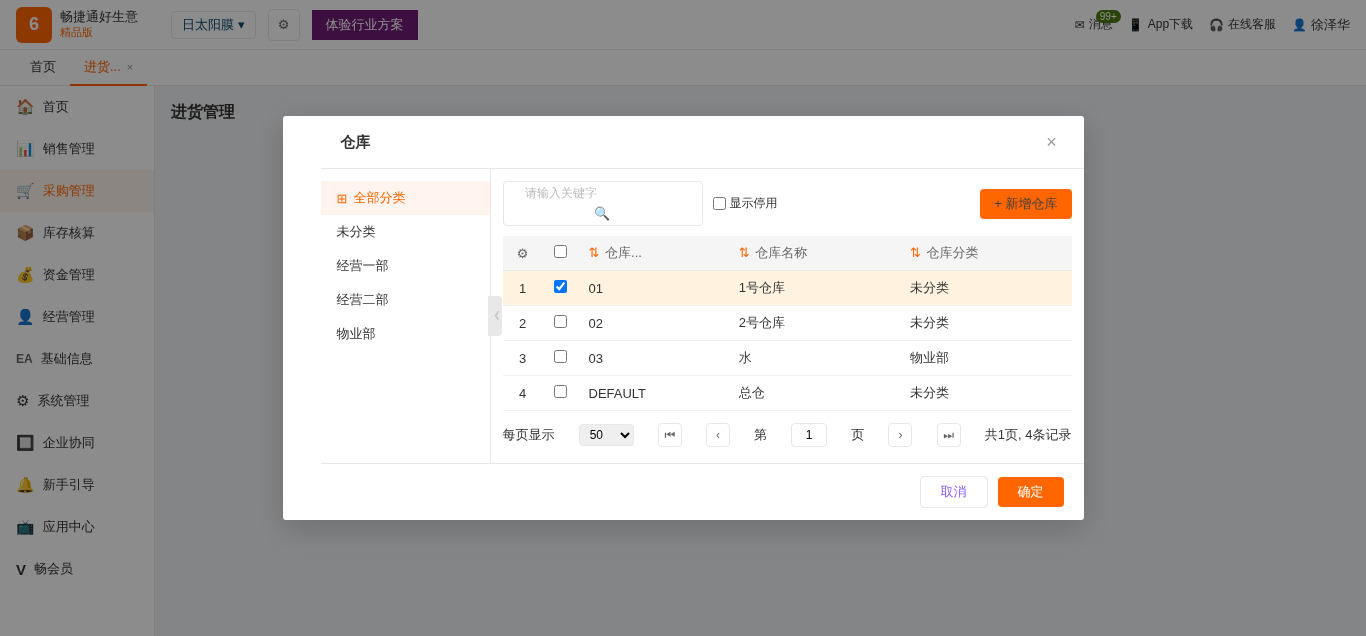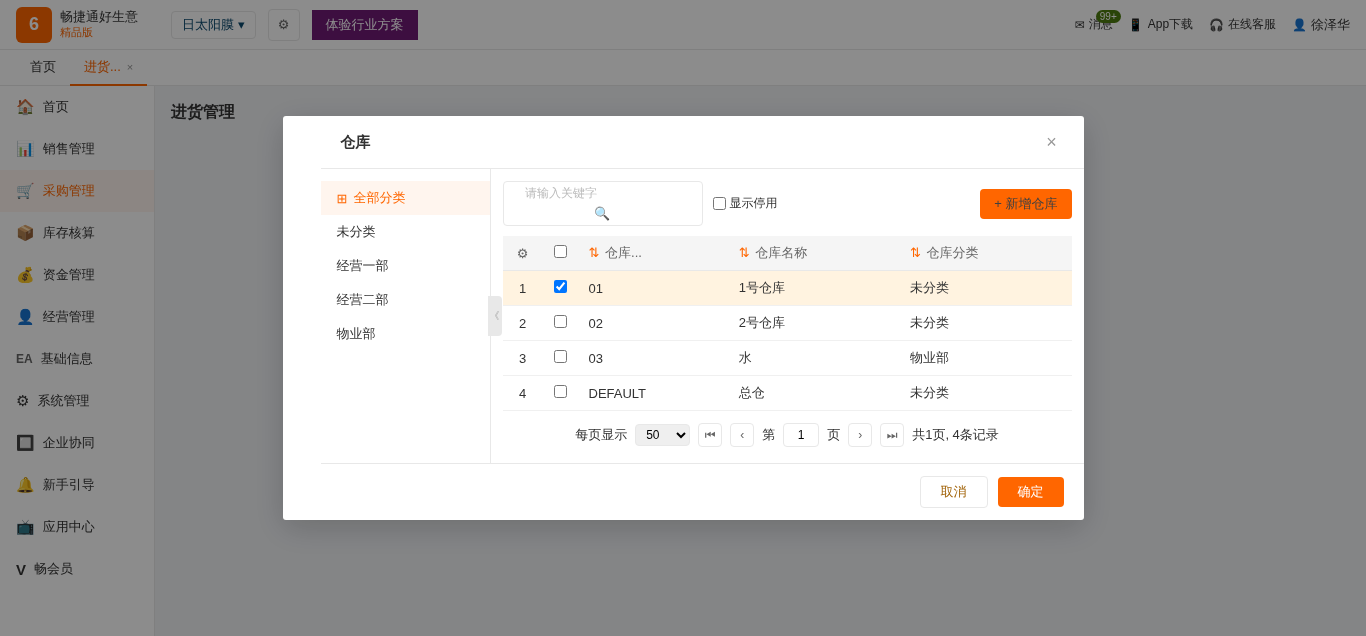--- a/index.html
+++ b/index.html
@@ -200,21 +200,21 @@
       border-bottom: 1px solid #f0f0f0; color: #333;
     }
     .warehouse-table tr.highlighted td { background: #fff3e0; }
     .row-num { color: #666; text-align: center; }
     .checkbox-cell { text-align: center; }
     .checkbox-cell input[type=checkbox] { cursor: pointer; }
     .sort-icon { color: #ff6600; margin-right: 2px; }
 
     
     .pagination-bar {
-      display: flex; align-items: center; justify-content: center;
+      display: flex; align-items: center; justify-content: space-between;
       gap: 8px; padding: 12px 0 4px; font-size: 13px; color: #333;
     }
     .page-size-select {
       border: 1px solid #e8e8e8; border-radius: 4px;
       padding: 2px 6px; font-size: 12px; cursor: pointer;
     }
     .page-btn {
       width: 24px; height: 24px; border: 1px solid #e8e8e8;
       border-radius: 4px; display: flex; align-items: center; justify-content: center;
       cursor: pointer; background: #fff; color: #666; font-size: 12px;
@@ -224,21 +224,21 @@
       border: 1px solid #e8e8e8; border-radius: 4px;
       text-align: center; font-size: 12px;
     }
 
     
     .modal-footer {
       display: flex; align-items: center; justify-content: flex-end;
       padding: 12px 20px; border-top: 1px solid #e8e8e8; gap: 10px;
     }
     .cancel-btn {
-      border: 1px solid #e8e8e8; background: #fff; color: #a16207;
+      border: 1px solid #e8e8e8; background: #fff; color: #8b5cf6;
       border-radius: 4px; padding: 6px 20px; cursor: pointer; font-size: 13px;
     }
     .confirm-btn {
       background: #ff6600; color: #fff; border: none;
       border-radius: 4px; padding: 6px 20px; cursor: pointer; font-size: 13px;
     }
   </style>
 </head>
 <body>
 

